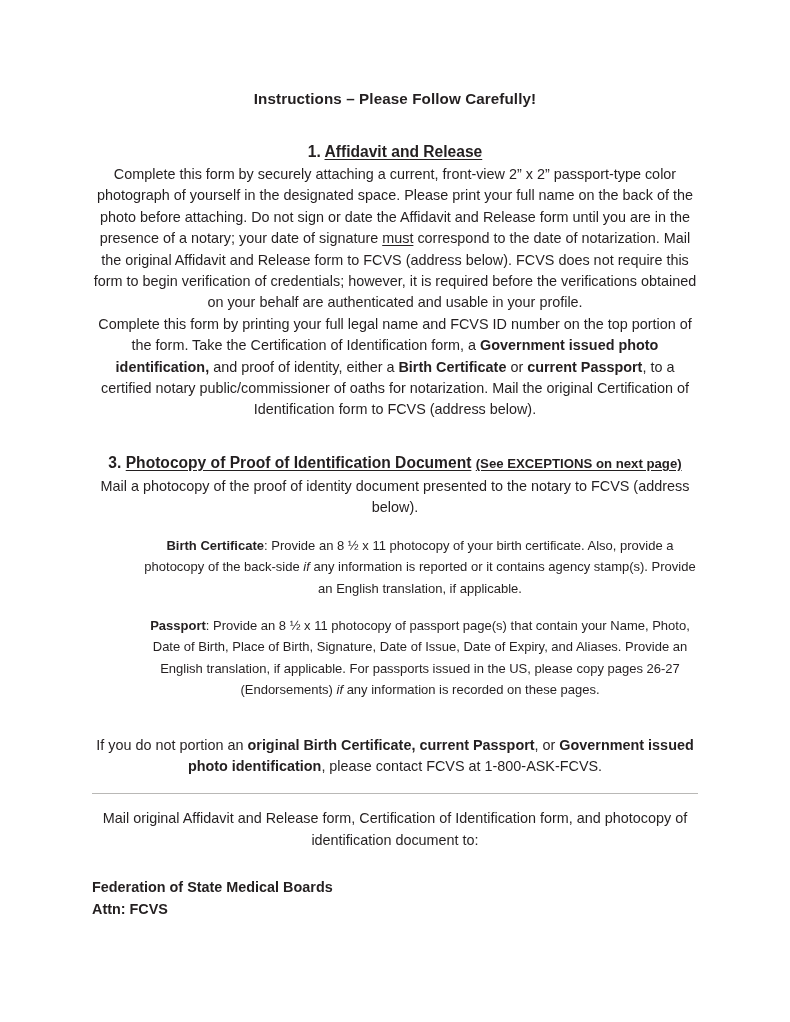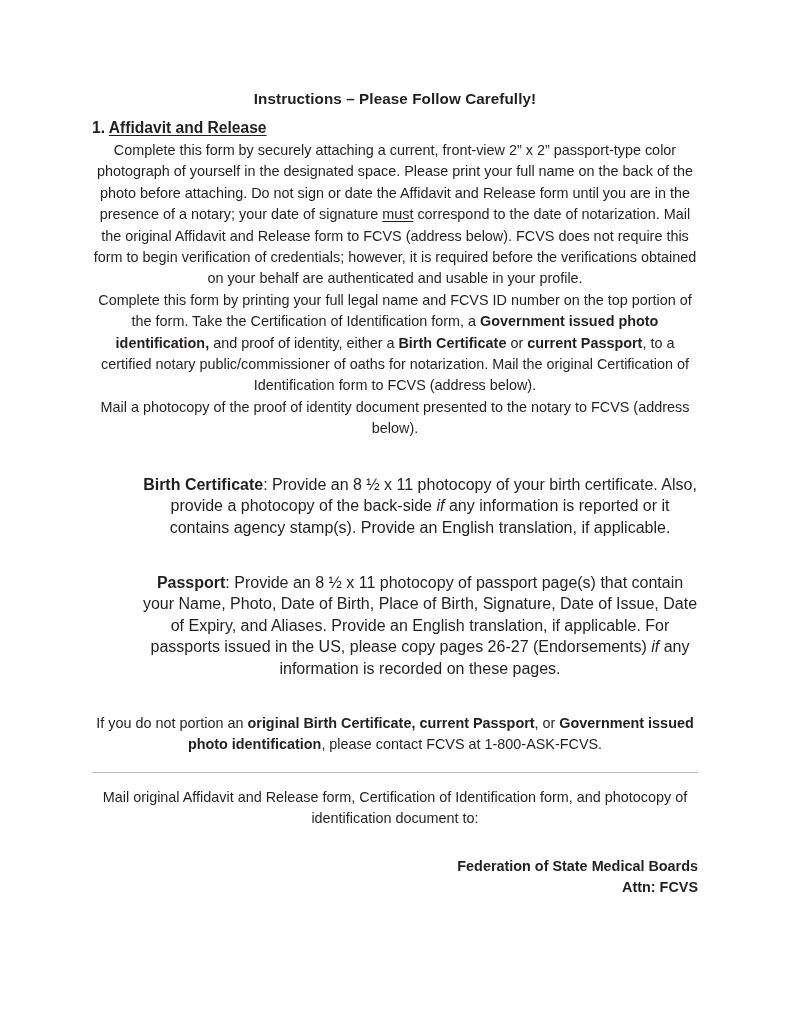--- a/index.html
+++ b/index.html
@@ -37,23 +37,24 @@
   }
   .doc-title .title-line {
     display: block;
   }
 
   
   .section-heading {
     font-weight: bold;
     font-size: 15.6px;
     line-height: 20px;
-    margin-top: 8px;
+    margin-top: 32px;
     margin-bottom: 2px;
     white-space: nowrap;
+    text-align: center;
   }
   .section-heading .sec-num {
     text-decoration: none;
   }
   .section-heading .sec-title {
     text-decoration: underline;
     text-underline-offset: 2px;
   }
   .section-heading .sec-note {
     text-decoration: underline;
@@ -70,40 +71,39 @@
   }
   .gap-sm { height: 8px; }
   .gap-md { height: 16px; }
   .gap-lg { height: 26px; }
 
   .indent-block {
     margin-left: 48px;
     width: 560px;
   }
   .indent-block p.body {
-    font-size: 16px;
+    font-size: 13px;
     line-height: 21.4px;
-    margin-top: 18px;
   }
 
   b, .b { font-weight: bold; }
   i, .i { font-style: italic; }
   u, .u { text-decoration: underline; text-underline-offset: 2px; }
 
   
   .divider {
     border: 0;
     border-top: 1.5px solid #b9b8b6;
     margin: 16px 0 14px 0;
     width: 606px;
   }
 
   
   .address {
-    text-align: right;
+    text-align: left;
     font-weight: bold;
     font-size: 14.4px;
     line-height: 21.6px;
     margin-top: 26px;
   }
   .address span { display: block; }
 </style>
 </head>
 <body>
 
@@ -115,20 +115,25 @@
     </div>
 
     <div class="section-heading">
       <span class="sec-num">1.</span>
       <span class="sec-title">Affidavit and Release</span>
     </div>
     <p class="body"><span>Complete this form by securely attaching a current, front-view 2” x 2” passport-type color photograph of yourself in the designated space. Please print your full name on the back of the photo before attaching. Do not sign or date the Affidavit and Release form until you are in the presence of a notary; your date of signature </span><u>must</u><span> correspond to the date of notarization. Mail the original Affidavit and Release form to FCVS (address below). FCVS does not require this form to begin verification of credentials; however, it is required before the verifications obtained on your behalf are authenticated and usable in your profile.</span></p>
 
     <p class="body"><span>Complete this form by printing your full legal name and FCVS ID number on the top portion of the form. Take the Certification of Identification form, a </span><b>Government issued photo identification,</b><span> and proof of identity, either a </span><b>Birth Certificate</b><span> or </span><b>current Passport</b><span>, to a certified notary public/commissioner of oaths for notarization. Mail the original Certification of Identification form to FCVS (address below).</span></p>
 
+    <div class="section-heading">
+      <span class="sec-num">3.</span>
+      <span class="sec-title">Photocopy of Proof of Identification Document</span>
+      <span class="sec-note">(See EXCEPTIONS on next page)</span>
+    </div>
     <p class="body">Mail a photocopy of the proof of identity document presented to the notary to FCVS (address below).</p>
 
     <div class="gap-md"></div>
 
     <div class="indent-block">
       <p class="body"><b>Birth Certificate</b><span>: Provide an 8 ½ x 11 photocopy of your birth certificate. Also, provide a photocopy of the back-side </span><i>if</i><span> any information is reported or it contains agency stamp(s). Provide an English translation, if applicable.</span></p>
     </div>
 
     <div class="gap-md"></div>
 

